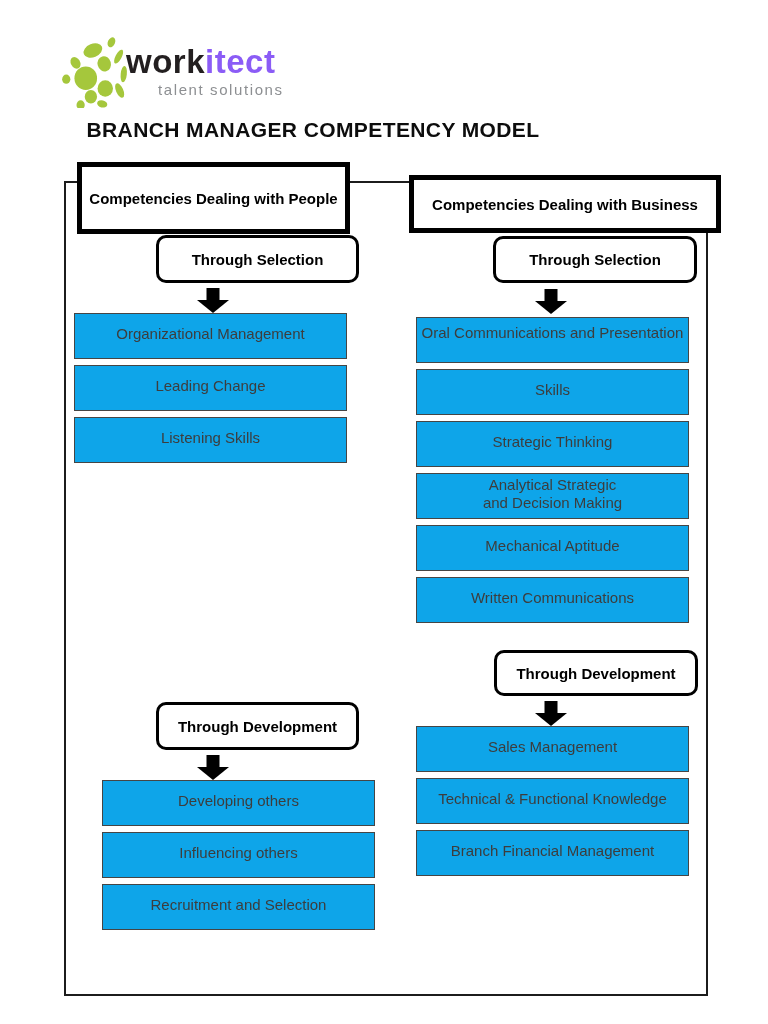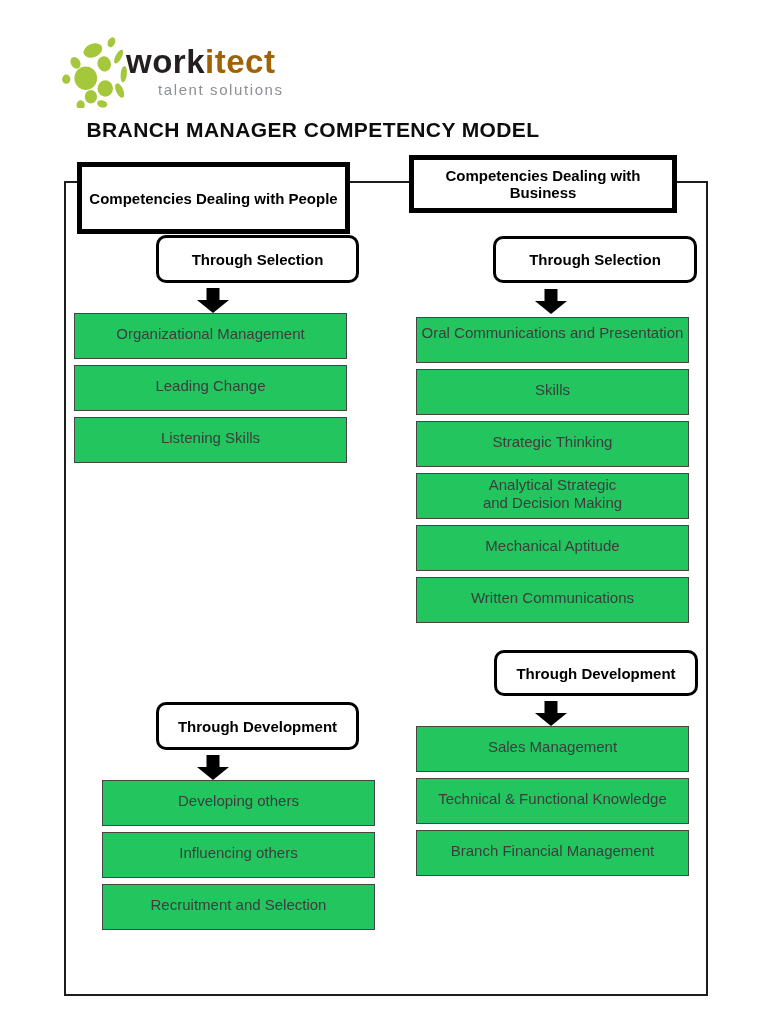--- a/index.html
+++ b/index.html
@@ -3,38 +3,38 @@
 <meta charset="utf-8">
 <style>
   html,body { margin:0; padding:0; background:#ffffff; }
   body { width:768px; height:1024px; font-family:"Liberation Sans", sans-serif; }
   .page { position:relative; width:768px; height:1024px; background:#ffffff; overflow:hidden; }
 
   
   .logo-mark { position:absolute; left:58px; top:32px; width:74px; height:76px; }
   .brand { position:absolute; left:126px; top:46px; font-size:33px; font-weight:bold;
            line-height:32px; color:#231f20; letter-spacing:0.5px; }
-  .brand .accent { color:#a16207; }
+  .brand .accent { color:#8b5cf6; }
   .tagline { position:absolute; left:158px; top:81px; font-size:15px; color:#8d8f92;
              letter-spacing:1.6px; }
 
   
   .title { position:absolute; left:0; top:118px; width:626px; text-align:center;
            font-size:21px; font-weight:bold; letter-spacing:0.4px; color:#0d0d0d; }
 
   
   .frame { position:absolute; left:64px; top:181px; width:644px; height:815px;
            border:2px solid #1c1c1c; box-sizing:border-box; background:transparent; }
 
   
   .hdr { position:absolute; box-sizing:border-box; border:5px solid #000000; background:#ffffff;
          display:flex; align-items:center; justify-content:center; text-align:center;
          font-size:15px; font-weight:bold; color:#000000; }
   .hdr-people   { left:77px;  top:162px; width:273px; height:72px; }
-  .hdr-business { left:409px; top:155px; width:268px; height:58px; }
+  .hdr-business { left:409px; top:175px; width:312px; height:58px; }
 
   
   .pill { position:absolute; box-sizing:border-box; border:3px solid #000000; border-radius:10px;
           background:#ffffff; display:flex; align-items:center; justify-content:center;
           font-size:15px; font-weight:bold; color:#000000; text-align:center;margin-left:44px; }
   .pill-people-sel   { left:112px; top:235px; width:203px; height:48px; }
   .pill-business-sel { left:449px; top:236px; width:204px; height:47px; }
   .pill-people-dev   { left:112px; top:702px; width:203px; height:48px; }
   .pill-business-dev { left:450px; top:650px; width:204px; height:46px; }
 
@@ -45,21 +45,21 @@
   .arr-people-dev   { left:197px; top:755px; }
   .arr-business-dev { left:535px; top:701px; }
 
   
   .items { position:absolute; display:flex; flex-direction:column; gap:6px; width:273px; }
   .items-people-sel   { left:74px;  top:313px; }
   .items-business-sel { left:416px; top:317px; }
   .items-people-dev   { left:74px;  top:780px;margin-left:28px; }
   .items-business-dev { left:416px; top:726px; }
 
-  .item { box-sizing:border-box; height:46px; border:1.5px solid #454545; background:#22c55e;
+  .item { box-sizing:border-box; height:46px; border:1.5px solid #454545; background:#0ea5e9;
           display:flex; align-items:center; justify-content:center; text-align:center;
           font-size:15px; color:#3d3d3d; white-space:pre-line; line-height:18px;
           padding:0 4px 4px 4px; }
   .item.top-align { align-items:flex-start; padding-top:6px; }
 </style>
 </head>
 <body>
 
 <div class="page">
 

